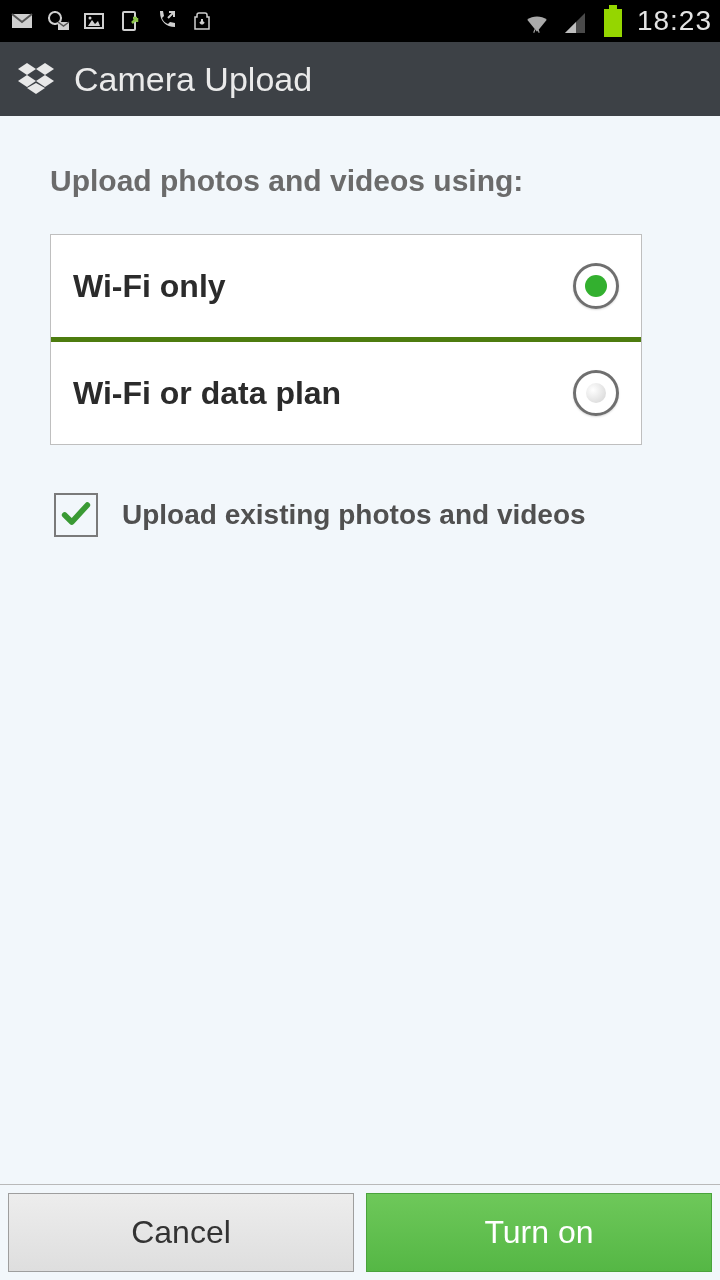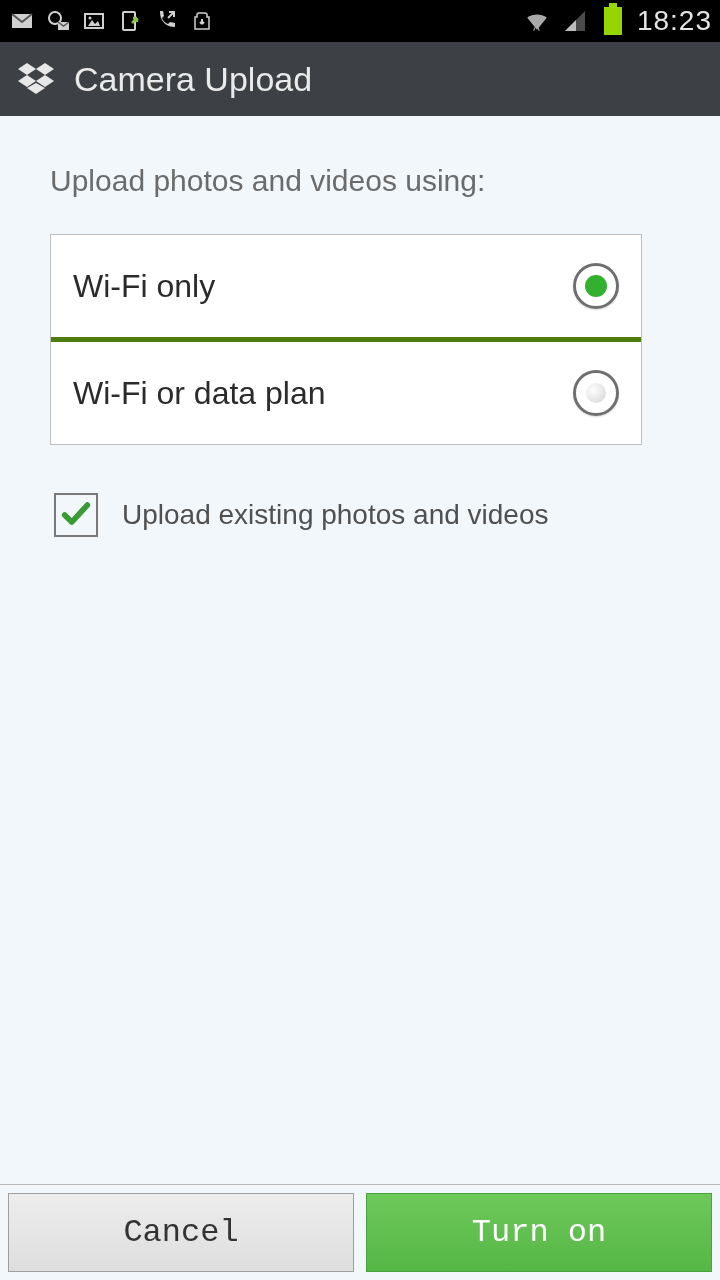--- a/index.html
+++ b/index.html
@@ -10,21 +10,21 @@
     .status-bar {
       height: 42px;
       background: #000;
       display: flex;
       align-items: center;
       color: #c9c9c9;
       padding: 0 8px;
       font-size: 14px;
     }
     .status-left { display: flex; align-items: center; gap: 8px; }
-    .status-right { margin-left: auto; display: flex; align-items: center; gap: 10px; }
+    .status-right { margin-left: auto; display: flex; align-items: flex-end; gap: 10px; }
     .status-icon { width: 28px; height: 28px; display: flex; align-items: center; justify-content: center; }
     .status-time { color: #e4e4e4; font-size: 28px; letter-spacing: 1px; font-weight: 400; }
     .battery {
       width: 18px; height: 28px; background: #95d600; position: relative;
     }
     .battery::before {
       content: ""; position: absolute; top: -4px; left: 5px; width: 8px; height: 4px; background: #95d600;
     }
 
     
@@ -38,20 +38,21 @@
     }
     .app-bar .title { color: #eaeaea; font-size: 34px; font-weight: 400; }
     .dropbox-icon { width: 40px; height: 40px; }
 
     
     .content {
       flex: 1;
       padding: 48px 78px 0 50px;
       display: flex;
       flex-direction: column;
+      font-weight: bold;
     }
     .section-label { color: #6b6b6b; font-size: 30px; margin-bottom: 36px; }
 
     .radio-group {
       border: 1px solid #bfbfbf;
       background: #ffffff;
     }
     .radio-row {
       display: flex;
       align-items: center;
@@ -92,21 +93,20 @@
       background: transparent;
       border-top: 1px solid #b9b9b9;
     }
     .btn {
       flex: 1;
       display: flex;
       align-items: center;
       justify-content: center;
       font-size: 32px;
       border: 1px solid #9e9e9e;
-      font-family: Liberation Mono, monospace;
     }
     .btn-cancel { background: linear-gradient(#ededed, #dedede); color: #333; }
     .btn-primary {
       background: linear-gradient(#6EC85A, #55b745);
       border: 1px solid #4aa33c;
       color: #fff;
     }
   </style>
 </head>
 <body>

